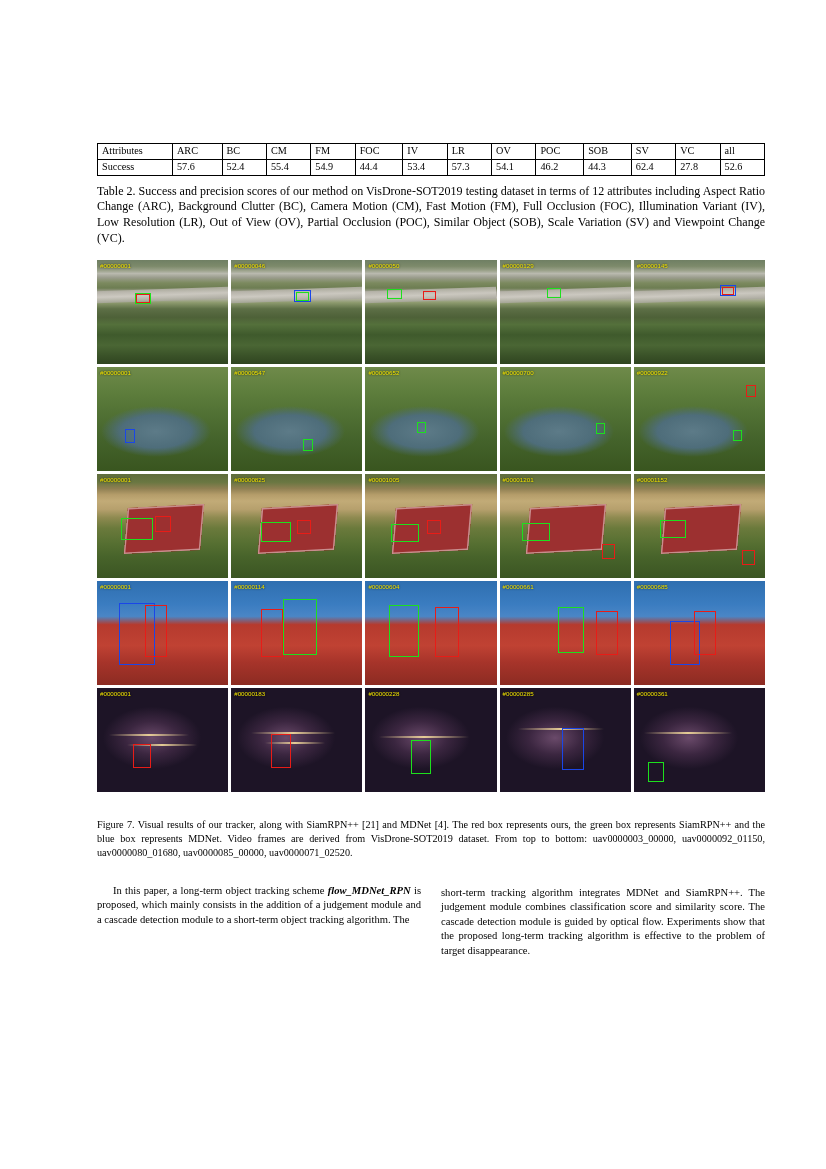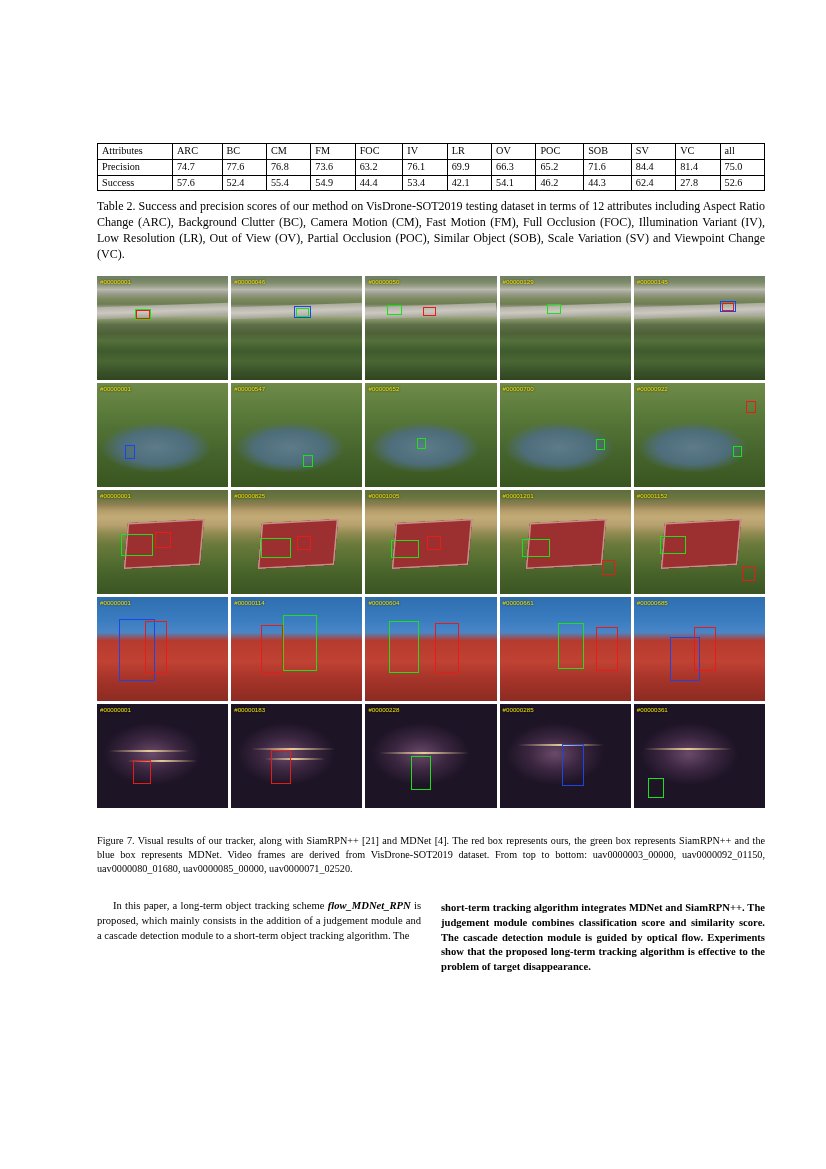--- a/index.html
+++ b/index.html
@@ -180,21 +180,21 @@
     font-family: "Liberation Serif", serif;
   }
   p.body {
     font-size: 10.6px;
     line-height: 1.38;
     text-align: justify;
     margin: 0;
     text-indent: 16px;
     font-family: "Liberation Serif", serif;
   }
-  p.body.noindent { text-indent: 0; font-weight: bold; }
+  p.body.noindent { text-indent: 0; }
   .ital { font-style: italic; font-weight: bold; }
 </style>
 </head>
 <body>
 
 <div class="page">
   <div class="content">
 
     <table class="results">
       <tbody>
@@ -208,44 +208,28 @@
         <td class="colhead">IV</td>
         <td class="colhead">LR</td>
         <td class="colhead">OV</td>
         <td class="colhead">POC</td>
         <td class="colhead">SOB</td>
         <td class="colhead">SV</td>
         <td class="colhead">VC</td>
         <td class="colhead">all</td>
       </tr>
       <tr>
-        <td>Precision</td>
-        <td>74.7</td>
-        <td>77.6</td>
-        <td>76.8</td>
-        <td>73.6</td>
-        <td>63.2</td>
-        <td>76.1</td>
-        <td>69.9</td>
-        <td>66.3</td>
-        <td>65.2</td>
-        <td>71.6</td>
-        <td>84.4</td>
-        <td>81.4</td>
-        <td>75.0</td>
-      </tr>
-      <tr>
         <td>Success</td>
         <td>57.6</td>
         <td>52.4</td>
         <td>55.4</td>
         <td>54.9</td>
         <td>44.4</td>
         <td>53.4</td>
-        <td>42.1</td>
+        <td>57.3</td>
         <td>54.1</td>
         <td>46.2</td>
         <td>44.3</td>
         <td>62.4</td>
         <td>27.8</td>
         <td>52.6</td>
       </tr>
     </tbody>
       </table>
 

